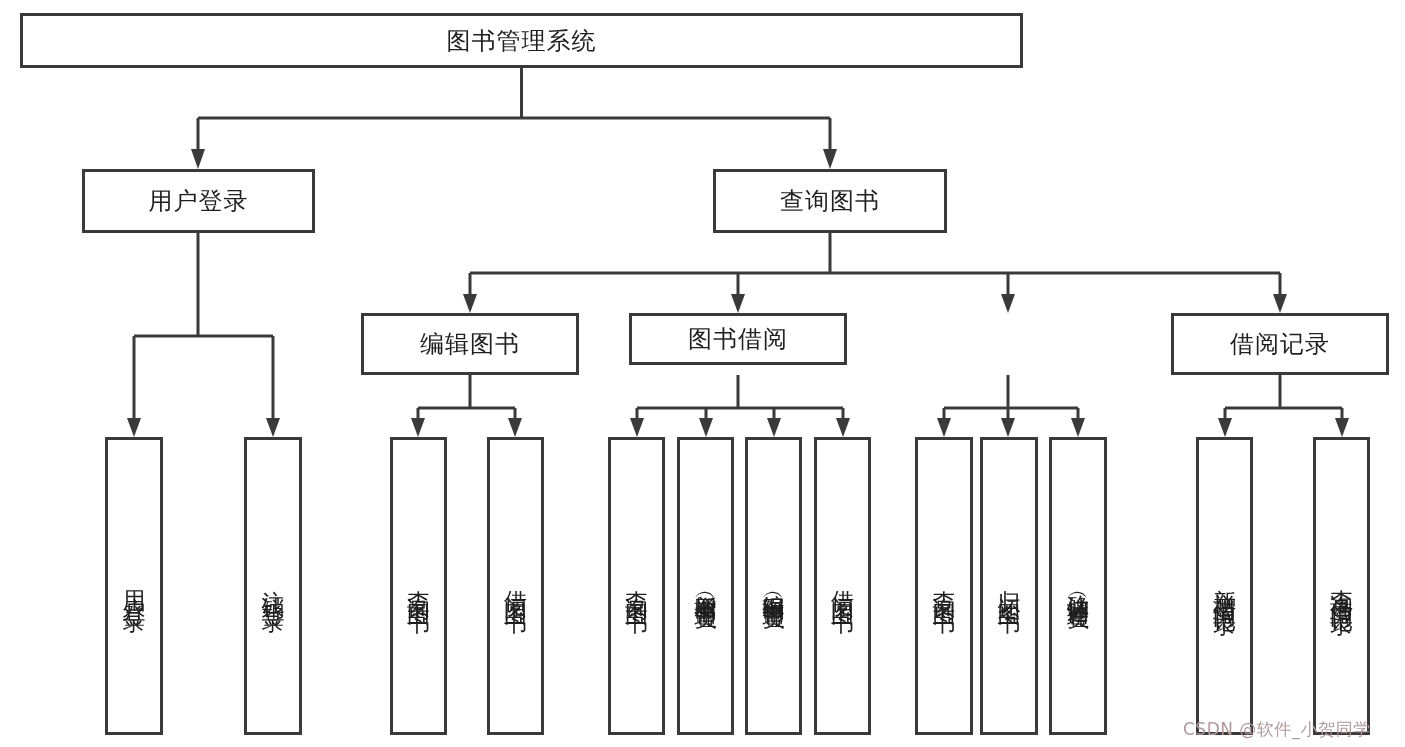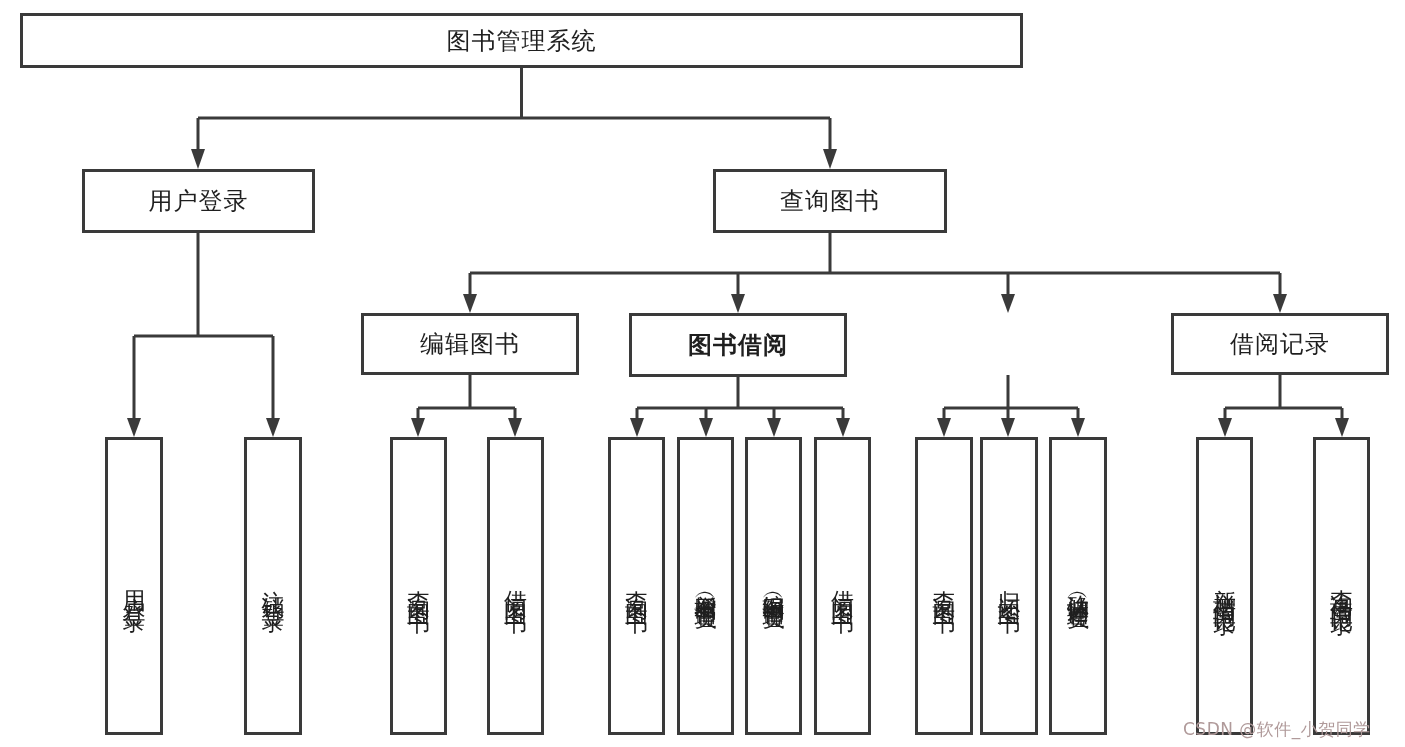--- a/index.html
+++ b/index.html
@@ -89,21 +89,21 @@
   <div class="node" style="left:82px; top:169px; width:233px; height:64px;">
     <span class="h-label">用户登录</span>
   </div>
   <div class="node" style="left:713px; top:169px; width:234px; height:64px;">
     <span class="h-label">查询图书</span>
   </div>
 
   <div class="node" style="left:361px; top:313px; width:218px; height:62px;">
     <span class="h-label">编辑图书</span>
   </div>
-  <div class="node" style="left:629px; top:313px; width:218px; height:64px;font-weight:bold;">
+  <div class="node" style="left:629px; top:313px; width:218px; height:52px;">
     <span class="h-label">图书借阅</span>
   </div>
   <div class="node" style="left:1171px; top:313px; width:218px; height:62px;align-items:center;">
     <span class="h-label">借阅记录</span>
   </div>
 
   <div class="node" style="left:105px; top:437px; width:58px; height:298px;">
     <span class="v-label">用户登录</span>
   </div>
   <div class="node" style="left:244px; top:437px; width:58px; height:298px;">

